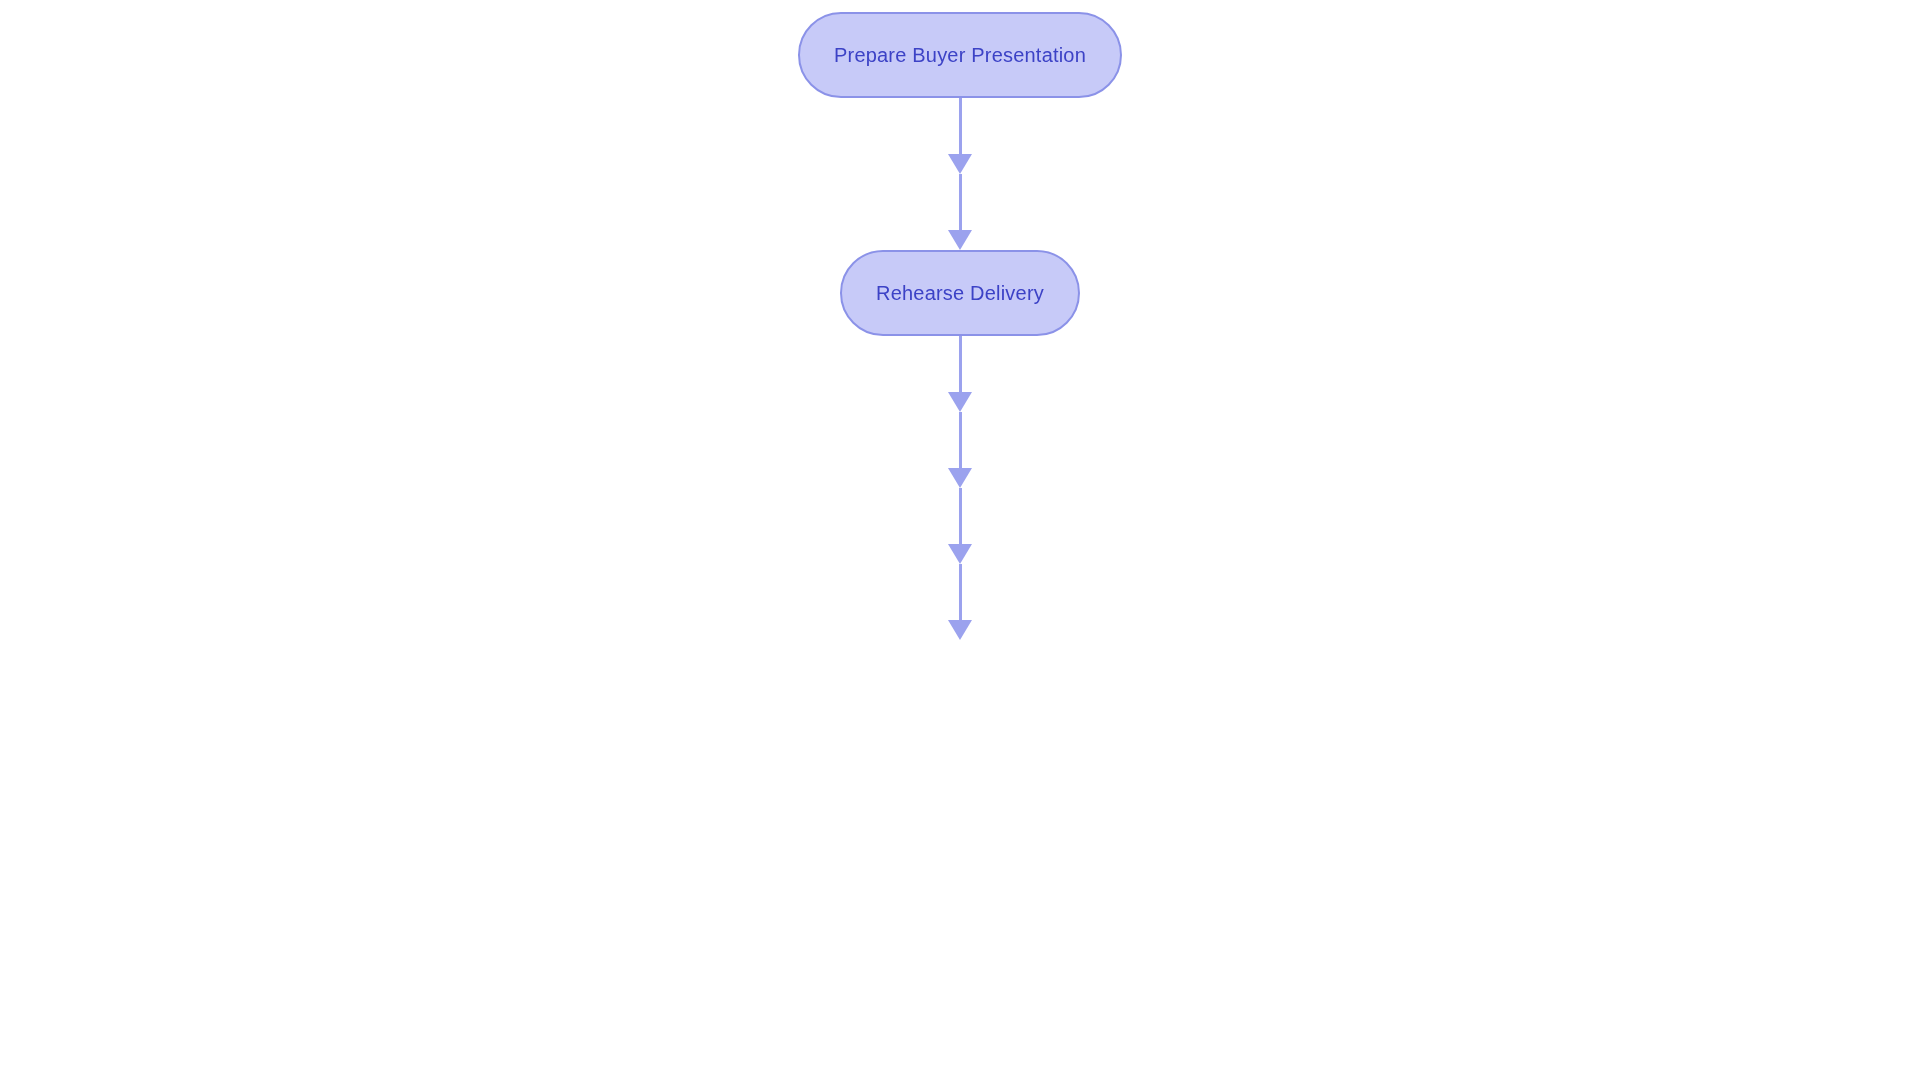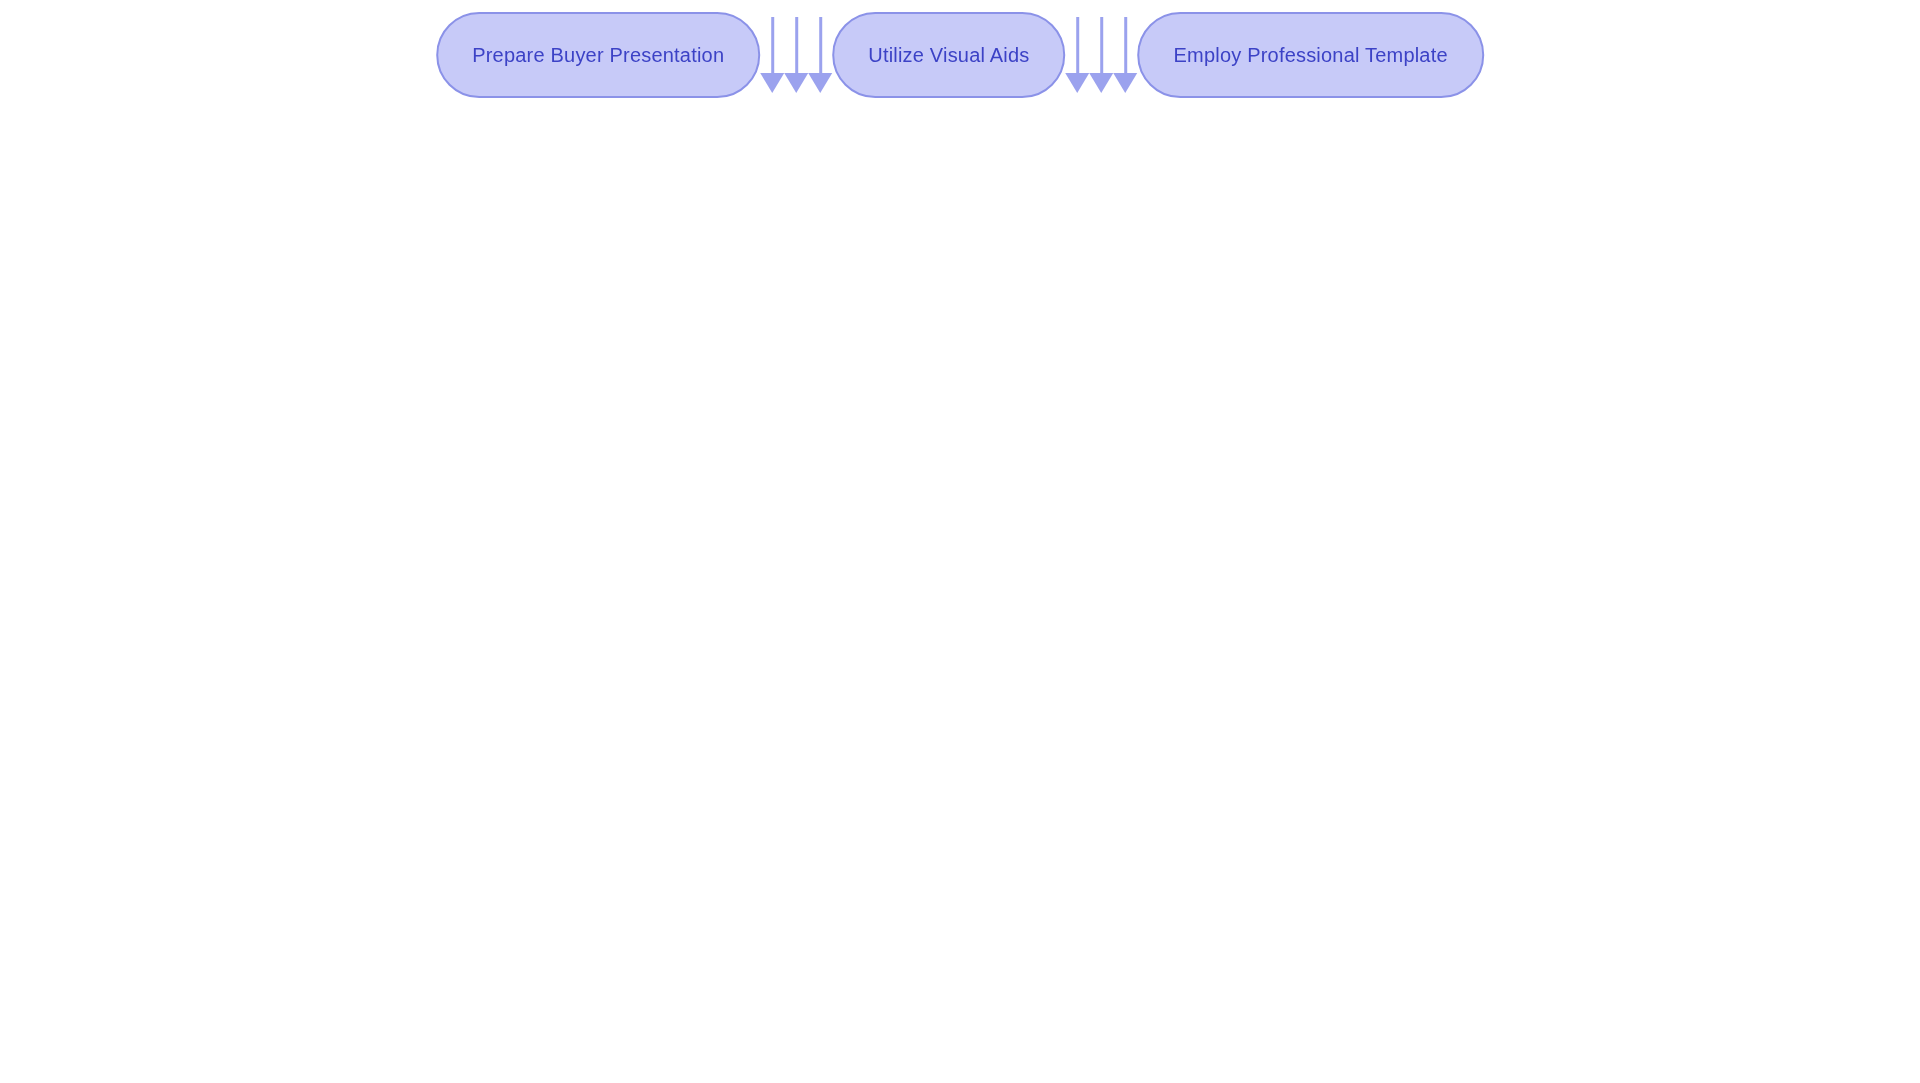--- a/index.html
+++ b/index.html
@@ -16,21 +16,21 @@
     height: 1083px;
     background: var(--background, #ffffff);
     overflow: hidden;
   }
   .flow {
     position: absolute;
     left: 50%;
     top: 12px;
     transform: translateX(-50%);
     display: flex;
-    flex-direction: row;
+    flex-direction: column;
     align-items: center;
   }
   .node {
     box-sizing: border-box;
     height: 86px;
     padding: 0 34px;
     display: flex;
     align-items: center;
     justify-content: center;
     background: var(--node-fill, #c7caf8);
@@ -77,45 +77,42 @@
       <div class="line"></div>
       <div class="head"></div>
     </div>
 
 
     <div class="connector">
       <div class="line"></div>
       <div class="head"></div>
     </div>
 
-
-    <div class="connector">
-      <div class="line"></div>
-      <div class="head"></div>
-    </div>
-
     <div class="node">
-      <span class="node-label">Utilize Visual Aids</span>
+      <span class="node-label">Rehearse Delivery</span>
     </div>
 
     <div class="connector">
       <div class="line"></div>
       <div class="head"></div>
     </div>
 
 
     <div class="connector">
       <div class="line"></div>
       <div class="head"></div>
     </div>
 
 
     <div class="connector">
       <div class="line"></div>
       <div class="head"></div>
     </div>
 
-    <div class="node">
-      <span class="node-label">Employ Professional Template</span>
+
+    <div class="connector">
+      <div class="line"></div>
+      <div class="head"></div>
     </div>
+
 
   </div>
 </div>
 
 </body></html>

